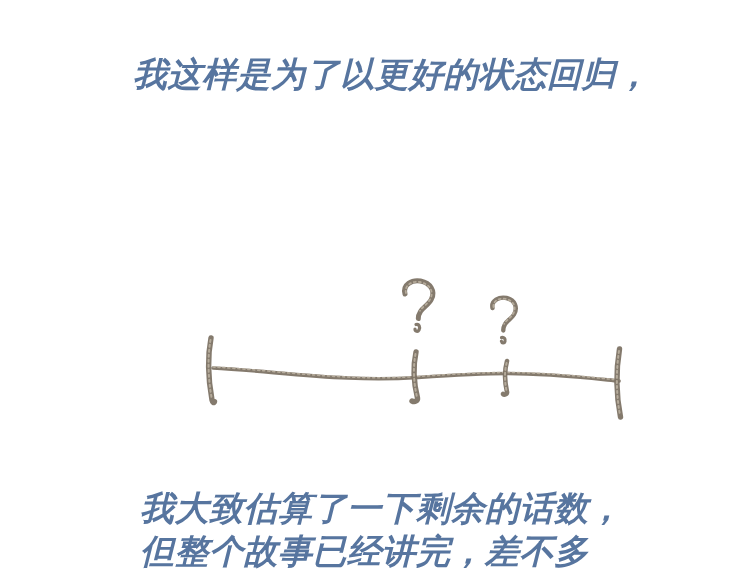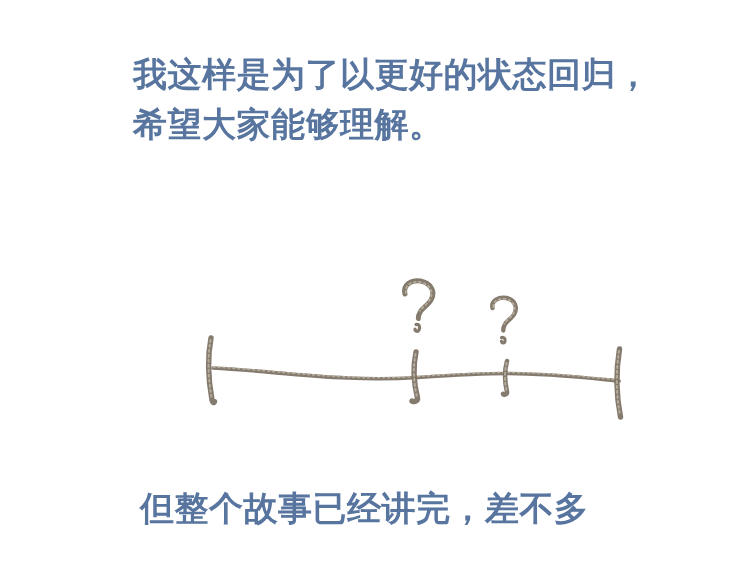--- a/index.html
+++ b/index.html
@@ -7,20 +7,21 @@
     padding: 0;
     background: #ffffff;
   }
   .canvas {
     position: relative;
     width: 750px;
     height: 586px;
     background: #ffffff;
     overflow: hidden;
     font-family: "Liberation Sans", sans-serif;
+    font-style: italic;
   }
   .para {
     position: absolute;
     color: #57759f;
     font-weight: bold;
     font-size: 34px;
     letter-spacing: 0.5px;
     white-space: nowrap;
   }
   .para-top {
@@ -63,21 +64,20 @@
   .hi-tick { stroke-width: 2; }
   .hi-qm   { stroke-width: 1.8; }
 </style>
 </head>
 <body>
 
 <div class="canvas">
 
   <div class="para para-top">
     <div>我这样是为了以更好的状态回归，</div>
-    <div>希望大家能够理解。</div>
   </div>
 
   <svg class="sketch-svg" width="750" height="586" viewBox="0 0 750 586">
 
     <g>
       <path class="stroke-base w-line" d="M 213 368 C 255 370, 300 376, 348 378 C 380 379.5, 402 378.5, 418 377.5 C 455 375, 482 373.5, 508 373.5 C 548 373.5, 588 378, 619 381"></path>
       <path class="stroke-hi hi-line" d="M 213 367 C 255 369, 300 375, 348 377 C 380 378.5, 402 377.5, 418 376.5 C 455 374, 482 372.5, 508 372.5 C 548 372.5, 588 377, 619 380"></path>
     </g>
 
     <g>
@@ -107,16 +107,17 @@
     </g>
 
     <g>
       <path class="stroke-base w-qm2" d="M 492.5 308 C 491 300.5, 499 296.5, 506.5 298 C 515 300, 518 307.5, 514 314.5 C 511.5 318.7, 506.5 321, 504.8 324.5 C 503.6 326.8, 503.2 328.3, 503.3 330.5"></path>
       <path class="stroke-hi hi-qm" d="M 493.5 307 C 492.5 301, 499.5 297.5, 506 299 C 514 301, 516.8 307.5, 513 314 C 510.8 317.8, 506.2 320.2, 504.2 323.8"></path>
       <path class="stroke-base w-dot" d="M 501.5 337.5 C 504 336.8, 505.8 339, 505 341.5 C 504.3 343.6, 501.8 343.3, 501.4 341.2"></path>
     </g>
   </svg>
 
   <div class="para para-bottom">
+    <div>我大致估算了一下剩余的话数，</div>
     <div>但整个故事已经讲完，差不多</div>
   </div>
 
 </div>
 
 </body></html>

